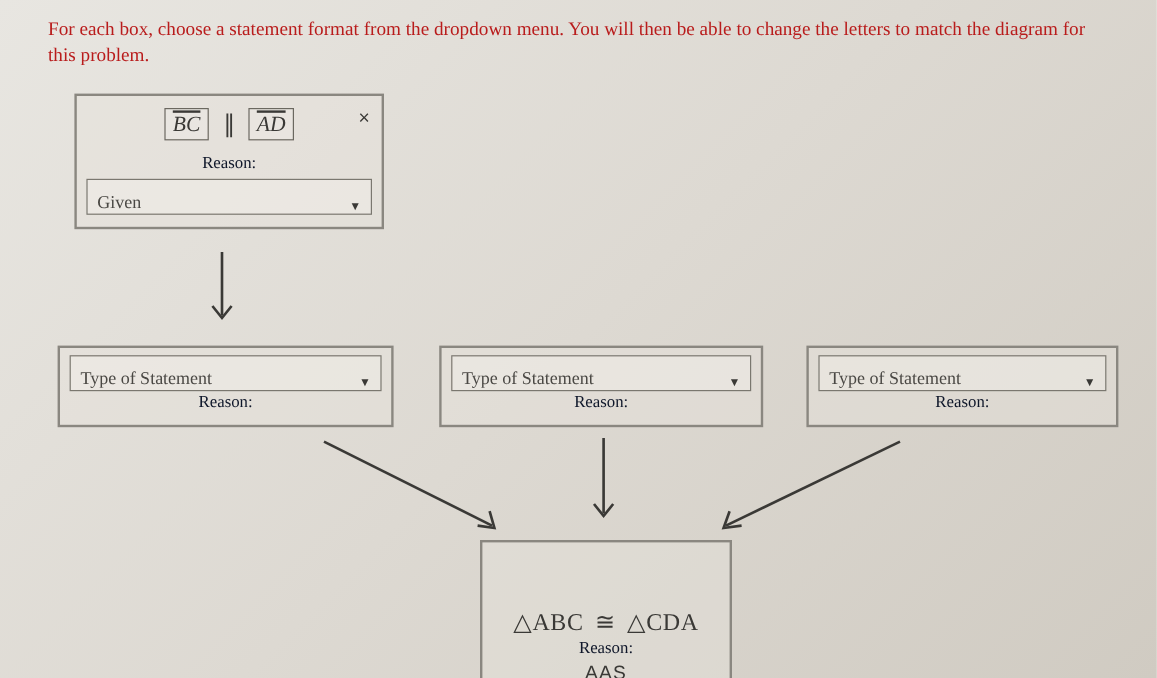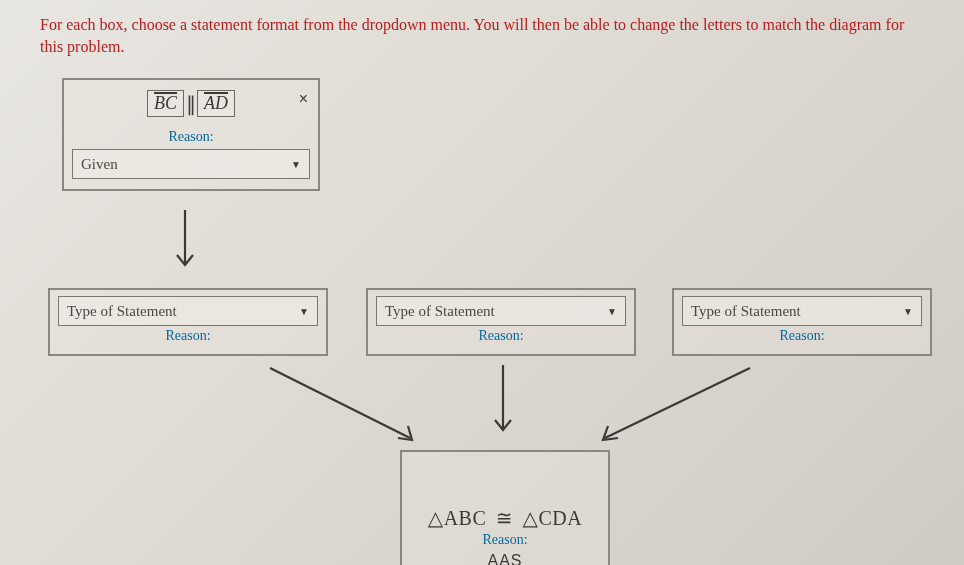--- a/index.html
+++ b/index.html
@@ -23,21 +23,21 @@
     .proof-box {
       position: absolute;
       border: 2px solid #8a8780;
       background: rgba(230,227,220,0.45);
       padding: 6px 8px 10px 8px;
     }
     .statement-row {
       display: flex;
       align-items: center;
       justify-content: center;
-      gap: 0;
+      gap: 10px;
       margin-bottom: 12px;
     }
     .math-segment {
       border: 1.5px solid #6b6860;
       padding: 2px 6px;
       font-family: 'Times New Roman', serif;
       font-style: italic;
       font-size: 18px;
       background: rgba(255,255,255,0.15);
       position: relative;
@@ -62,31 +62,31 @@
       top: 10px;
       right: 10px;
       font-size: 16px;
       color: #3a3936;
       cursor: pointer;
       font-family: Arial, sans-serif;
     }
     .reason-label {
       text-align: center;
       font-size: 14px;
-      color: #0369a1;
+      color: #0f172a;
       margin-top: 2px;
       margin-bottom: 4px;
     }
     .dropdown {
       border: 1.5px solid #7a776f;
       background: rgba(245,243,238,0.4);
       width: 100%;
       height: 30px;
       display: flex;
-      align-items: center;
+      align-items: flex-end;
       justify-content: space-between;
       padding: 0 8px;
       font-size: 15px;
       color: #4a4844;
       cursor: pointer;
     }
     .dropdown-caret {
       font-size: 10px;
       color: #3a3936;
     }

